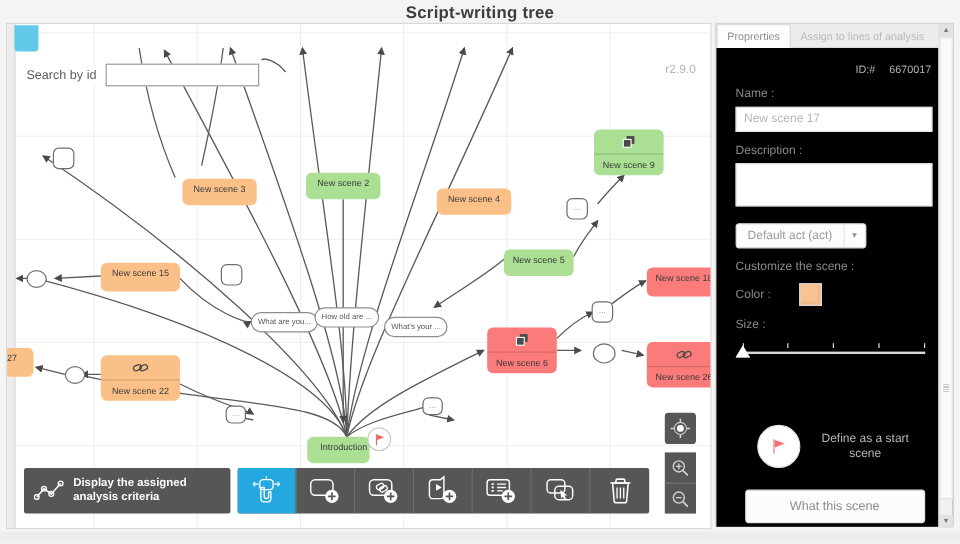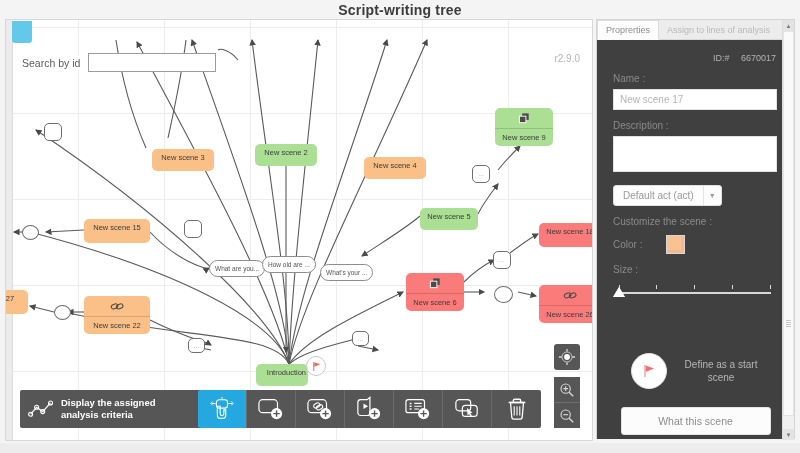--- a/index.html
+++ b/index.html
@@ -83,21 +83,21 @@
   }
   .knot.sq{border-radius:5px;display:flex;align-items:center;justify-content:center;
            font-size:6px;color:#777;}
   .flagmark{
     position:absolute;z-index:7;width:18px;height:18px;border-radius:50%;
     background:#fff;border:1px solid #c9c9c9;
     display:flex;align-items:center;justify-content:center;
   }
   
   #criteria-bar{
-    position:absolute;left:14px;bottom:12px;width:196px;height:38px;
+    position:absolute;left:14px;bottom:12px;width:172px;height:38px;
     background:#565656;border-radius:2px;z-index:9;
     display:flex;align-items:center;gap:7px;padding:0 8px;box-sizing:border-box;
   }
   #criteria-bar .txt{font-size:9.5px;color:#fff;font-weight:bold;line-height:12px;}
   #tools{
     position:absolute;left:192px;bottom:12px;height:38px;
     display:flex;z-index:9;background:#565656;border-radius:2px;overflow:hidden;
   }
   .tool{
     width:49px;height:38px;display:flex;align-items:center;justify-content:center;
@@ -123,21 +123,21 @@
   }
   #tabs{display:flex;height:20px;background:#be185d;}
   .tab{
     font-size:9px;color:#9a9a9a;display:flex;align-items:center;
     padding:0 8px;height:20px;box-sizing:border-box;
     border-bottom:1px solid #d9d9d9;
   }
   .tab.active{background:#fdfdfd;color:#8d8d8d;border-bottom:1px solid #fdfdfd;
     border-left:1px solid #dcdcdc;border-right:1px solid #dcdcdc;border-top:1px solid #dcdcdc;}
   .tab.inactive{background:#ececec;flex:1;color:#b9b9b9;overflow:hidden;white-space:nowrap;}
-  #panel-body{position:relative;height:399px;padding:0 10px;box-sizing:border-box;background:#404040;}
+  #panel-body{position:relative;height:399px;padding:0 10px;box-sizing:border-box;background:#000000;}
   #idline{text-align:right;font-size:9px;color:#b2b2b2;padding:13px 8px 0 0;}
   #idline span.num{margin-left:9px;}
   .fld-label{font-size:10px;color:#8a8a8a;margin:10px 0 5px 6px;}
   .txtbox{
     width:164px;box-sizing:border-box;border:1px solid #e2e2e2;background:#fff;
     font-size:10px;color:#b6b6b6;padding:4px 6px;margin-left:6px;outline:none;
     font-family:"Liberation Sans",sans-serif;
   }
   #desc-box{height:36px;resize:none;}
   #act-select{

